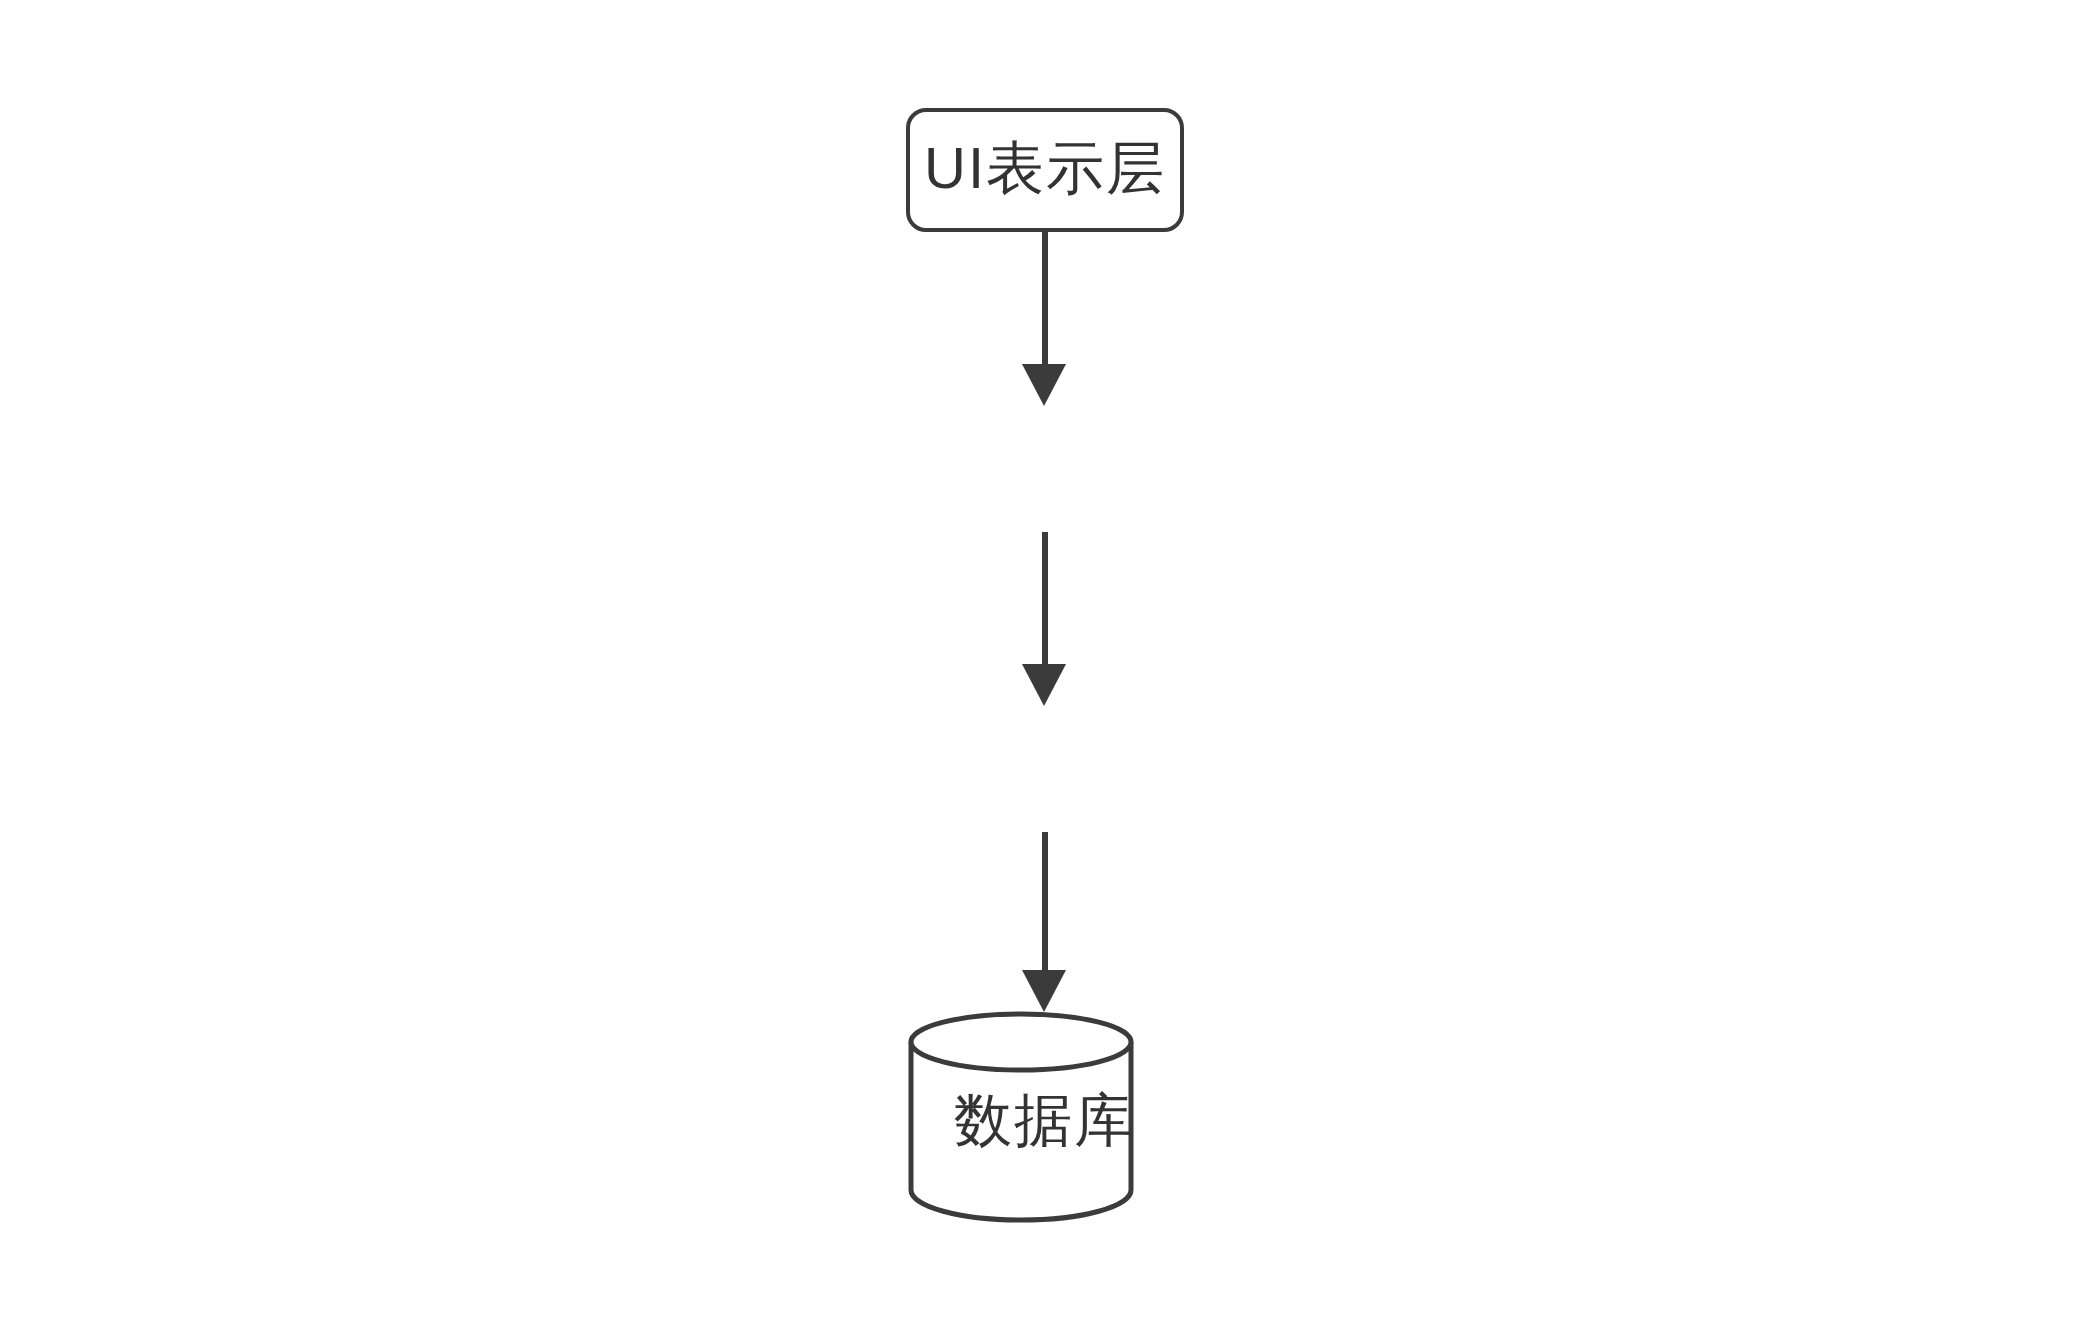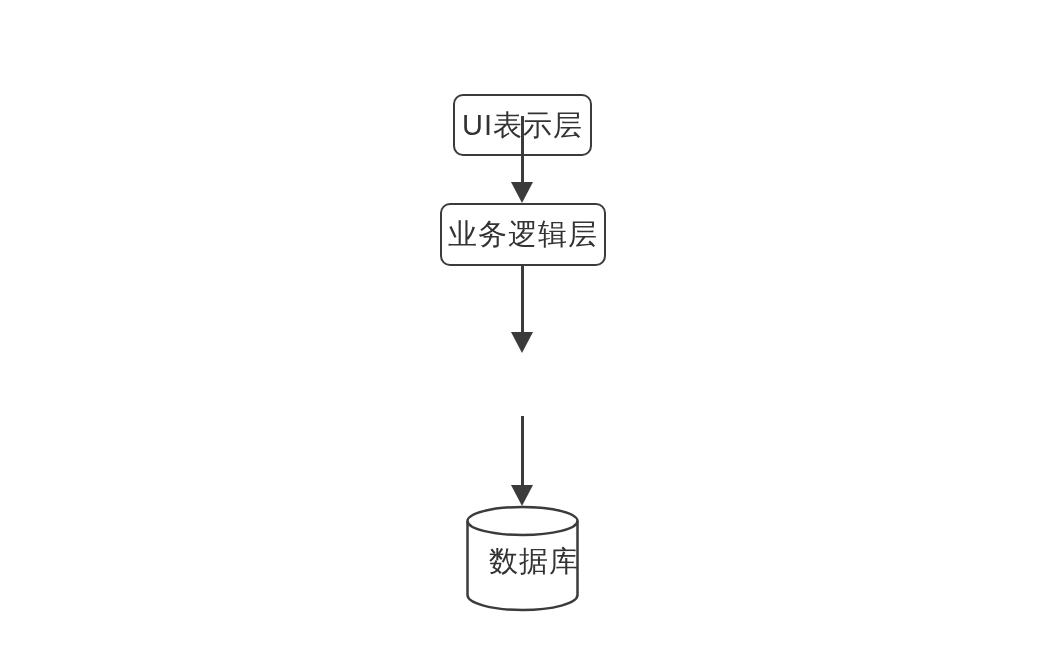--- a/index.html
+++ b/index.html
@@ -30,21 +30,21 @@
     justify-content: center;
   }
   .node-label {
     font-size: 29px;
     color: #333333;
     letter-spacing: 1px;
     white-space: nowrap;
     line-height: 1;
     user-select: none;
   }
-  #node-ui-layer        { left: 453px; top: 54px;  width: 139px; height: 62px; margin-top: 40px; }
+  #node-ui-layer        { left: 453px; top: 54px;  width: 139px; height: 62px; }
   #node-business-layer  { left: 440px; top: 203px; width: 166px; height: 63px; }
   #node-data-access     { left: 440px; top: 353px; width: 166px; height: 63px; }
 
   .arrow {
     position: absolute;
     width: 22px;
     display: flex;
     flex-direction: column;
     align-items: center;
   }
@@ -59,21 +59,21 @@
     border-left: 11px solid transparent;
     border-right: 11px solid transparent;
     border-top: 21px solid #3b3b3b;
   }
   #arrow-1 { left: 511px; top: 116px; height: 87px; }
   #arrow-2 { left: 511px; top: 266px; height: 87px; }
   #arrow-3 { left: 511px; top: 416px; height: 90px; }
 
   .cylinder {
     position: absolute;
-    left: 466px;
+    left: 454px;
     top: 505px;
     width: 136px;
     height: 107px;
   }
   .cylinder svg { display: block; }
   .cylinder .node-label {
     position: absolute;
     left: 0;
     right: 0;
     top: 42px;
@@ -87,23 +87,20 @@
 
   <div class="node-rect" id="node-ui-layer">
     <span class="node-label">UI表示层</span>
   </div>
 
   <div class="arrow" id="arrow-1">
     <div class="shaft"></div>
     <div class="head"></div>
   </div>
 
-  <div class="node-rect" id="node-business-layer">
-    <span class="node-label">业务逻辑层</span>
-  </div>
 
   <div class="arrow" id="arrow-2">
     <div class="shaft"></div>
     <div class="head"></div>
   </div>
 
 
   <div class="arrow" id="arrow-3">
     <div class="shaft"></div>
     <div class="head"></div>

